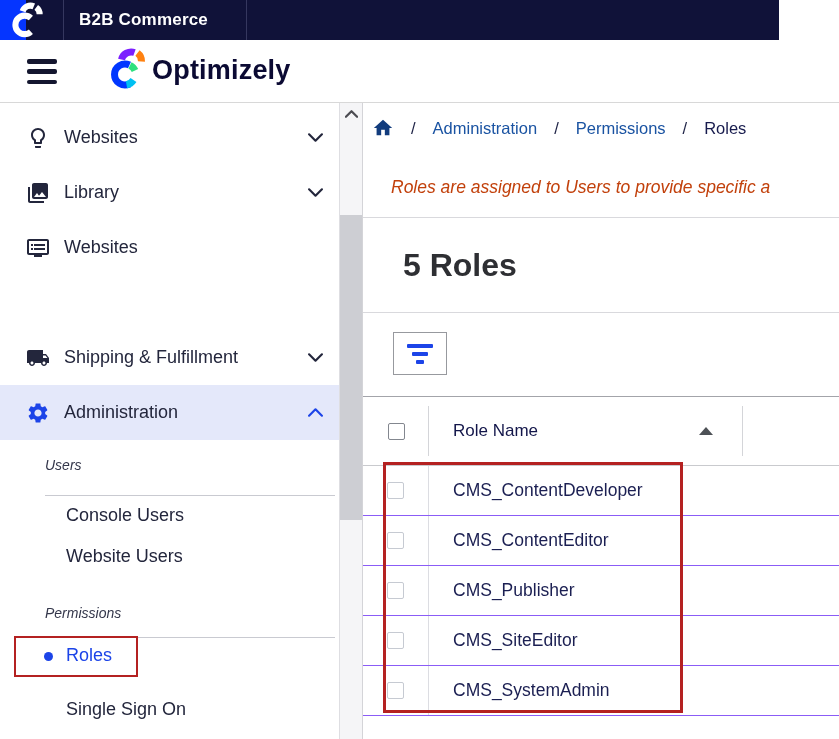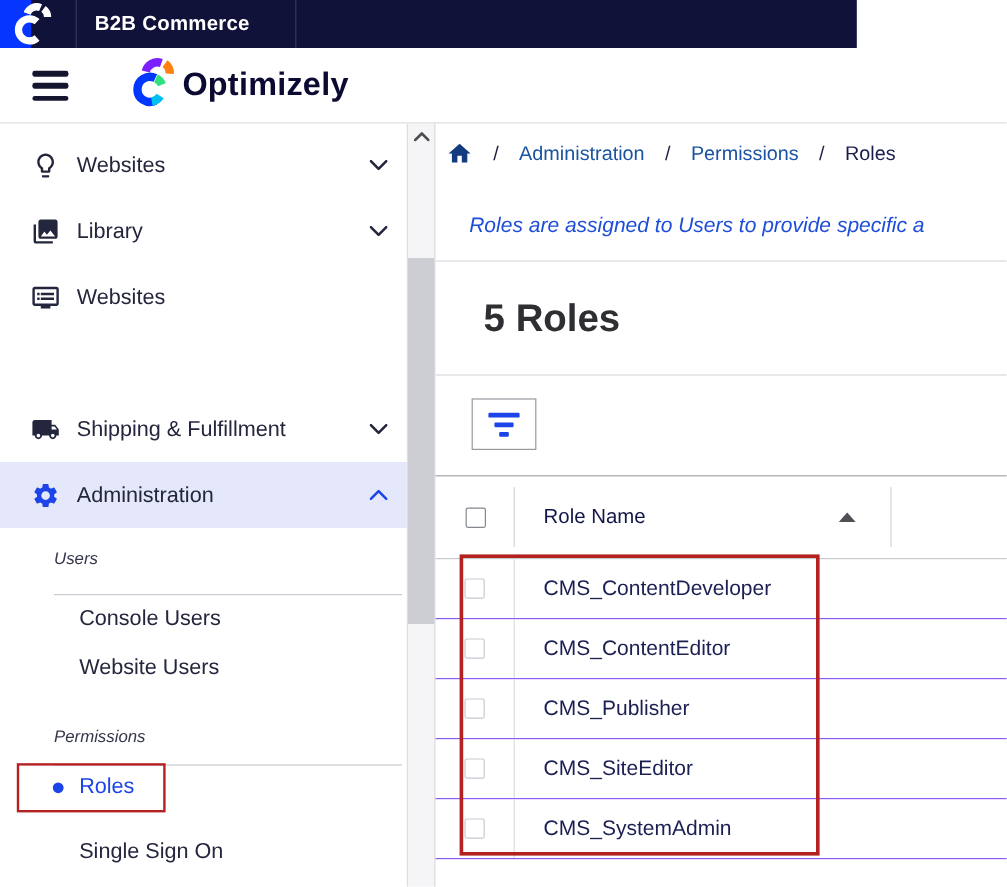--- a/index.html
+++ b/index.html
@@ -4,21 +4,21 @@
 <style>
   * { margin:0; padding:0; box-sizing:border-box; }
   html,body { width:839px; height:739px; }
   body {
     position:relative; overflow:hidden; background:#fff;
     font-family:"Liberation Sans", sans-serif;
     -webkit-font-smoothing:antialiased;
   }
 
   
-  .topbar { position:absolute; left:0; top:0; width:714px; height:40px; background:#101239; }
+  .topbar { position:absolute; left:0; top:0; width:779px; height:40px; background:#101239; }
   .topbar-tile { position:absolute; left:0; top:0; width:26px; height:40px; background:#0535ff; }
   .topbar-mark { position:absolute; left:9px; top:2px; }
   .tb-div { position:absolute; top:0; width:1px; height:40px; background:#35375f; }
   .tb-div.d1 { left:63px; } .tb-div.d2 { left:246px; }
   .tb-title { position:absolute; left:79px; top:0; height:40px; display:flex; align-items:center;
               color:#ffffff; font-size:17px; font-weight:bold; letter-spacing:.2px; }
 
   
   .header { position:absolute; left:0; top:40px; width:839px; height:63px; background:#fff;
             border-bottom:1px solid #d8d8d8; }
@@ -58,21 +58,21 @@
 
   
   .main { position:absolute; left:363px; top:103px; width:476px; height:636px; background:#fff; }
   .breadcrumb { position:absolute; left:9px; top:11px; height:28px; display:flex; align-items:center;
                 gap:17px; font-size:16.5px; }
   .crumb-home { color:#123c7d; display:flex; cursor:pointer; }
   .crumb-sep { color:#1d2145; }
   .crumb-link { color:#1a53a2; cursor:pointer; text-decoration:none; }
   .crumb-current { color:#171b4d; }
   .description { position:absolute; left:28px; top:74px; width:448px; font-size:17.5px; font-style:italic;
-                 color:#1d4ed8; white-space:nowrap; overflow:hidden; }
+                 color:#c2410c; white-space:nowrap; overflow:hidden; }
   .heading-band { position:absolute; left:0; top:114px; width:476px; height:96px;
                   border-top:1px solid #d9d9dd; border-bottom:1px solid #d9d9dd;
                   display:flex; align-items:center; padding-left:40px; }
   .heading { font-size:32px; color:#2e2f33; }
 
   .filter-btn { position:absolute; left:30px; top:229px; width:54px; height:43px; background:#fff;
                 border:1px solid #97999e; display:flex; flex-direction:column; align-items:center;
                 justify-content:center; gap:4px; cursor:pointer; }
   .fb { background:#1c44e8; height:4px; border-radius:1px; }
   .fb1 { width:26px; } .fb2 { width:16px; } .fb3 { width:8px; }

